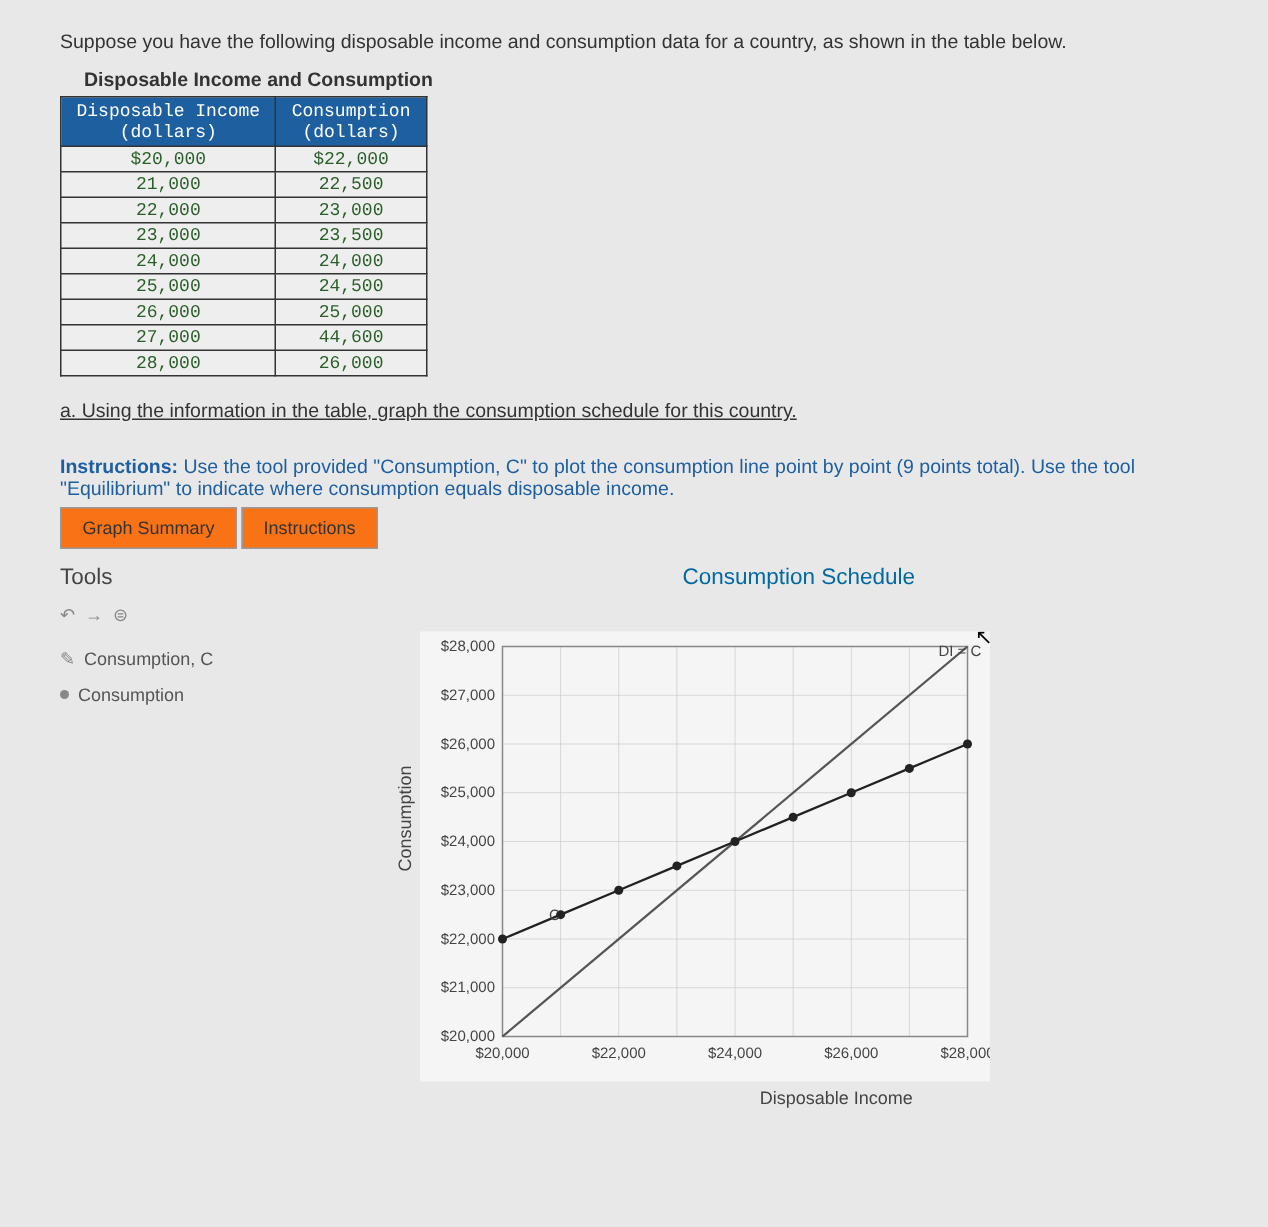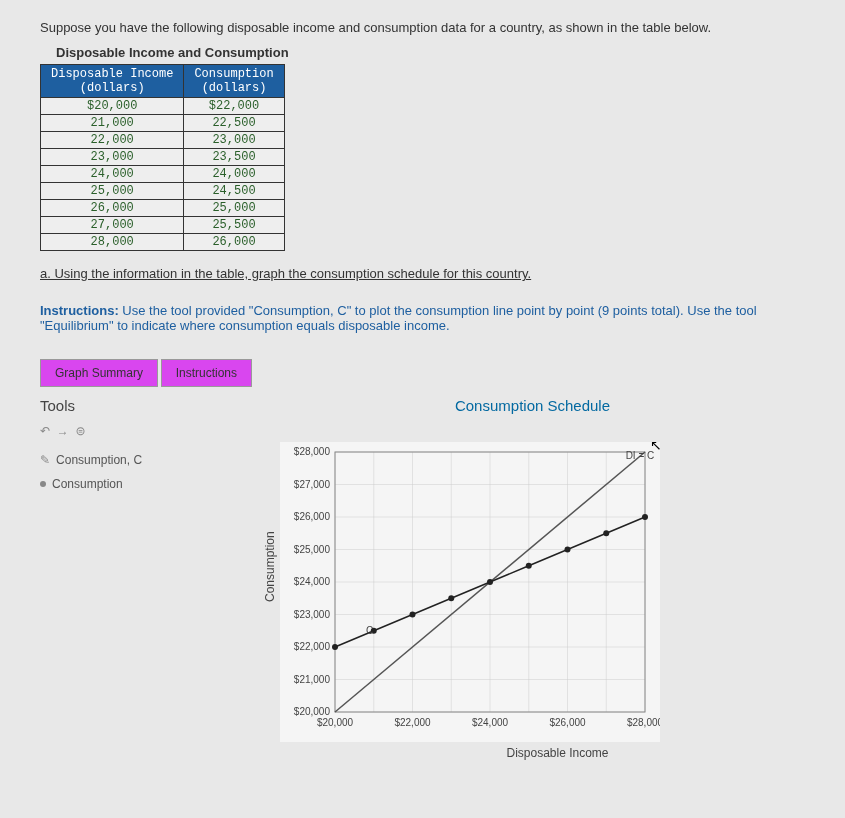--- a/index.html
+++ b/index.html
@@ -31,28 +31,28 @@
   table.data td {
     border: 1px solid #333;
     padding: 1px 10px;
     font-family: "Courier New", monospace;
     color: #2a5f2a;
     text-align: center;
     font-size: 12px;
     background: #eee;
   }
   .q-label { margin-bottom: 22px; text-decoration: underline; }
-  .instructions { margin-bottom: 26px; }
+  .instructions { margin-bottom: 5px; }
   .instructions .blue { color: #1e5fa0; }
   .tabs { margin-bottom: 10px; }
   .tab {
     display: inline-block;
     border: 1px solid #999;
     padding: 6px 14px;
-    background: #d946ef;
+    background: #f97316;
     font-size: 12px;
     margin-right: -1px;
   }
   .tools-row {
     display: flex;
     gap: 20px;
   }
   .tools-panel { width: 200px; }
   .tools-title { font-weight: normal; font-size: 15px; margin-bottom: 10px; color:#444;}
   .tool-icons { font-size: 12px; color:#888; margin-bottom:15px;}
@@ -105,21 +105,21 @@
       <tr>
         <td>25,000</td>
         <td>24,500</td>
       </tr>
       <tr>
         <td>26,000</td>
         <td>25,000</td>
       </tr>
       <tr>
         <td>27,000</td>
-        <td>25,500</td>
+        <td>44,600</td>
       </tr>
       <tr>
         <td>28,000</td>
         <td>26,000</td>
       </tr>
     </tbody>
 </table>
 
 <p class="q-label">a. Using the information in the table, graph the consumption schedule for this country.</p>
 

